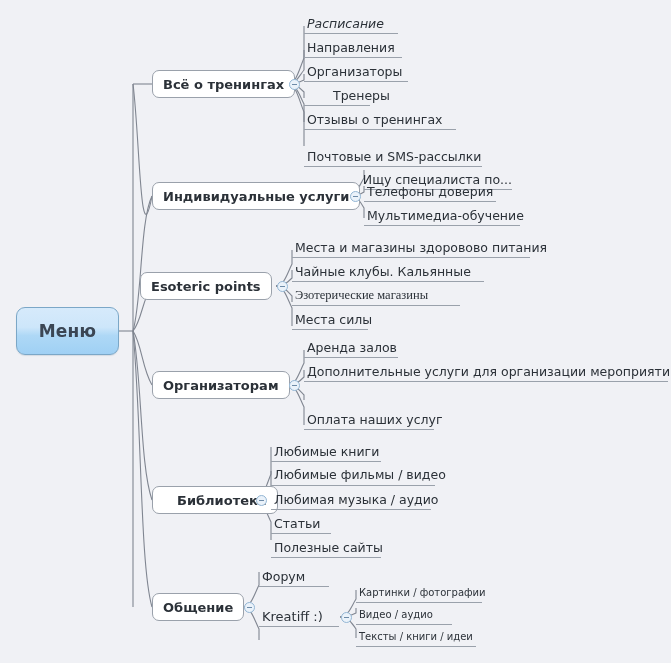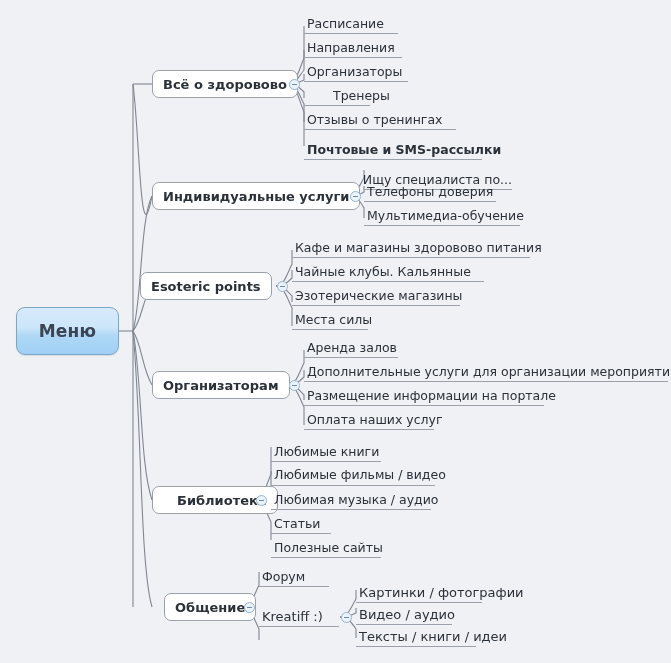--- a/index.html
+++ b/index.html
@@ -88,21 +88,21 @@
     white-space: nowrap;
     padding-left: 3px;
   }
   .leaf-label {
     font-size: 12.5px;
     color: #2b3138;
     line-height: 15px;
     padding-bottom: 2px;
   }
   .leaf.sub .leaf-label {
-    font-size: 13px;
+    font-size: 10px;
   }
   .leaf.kreatiff .leaf-label {
     font-size: 13px;
   }
 
   
   .toggle {
     position: absolute;
     width: 11px;
     height: 11px;
@@ -172,40 +172,40 @@
     <path d="M340,617 C348,617 351,607 356,599 L356,590"></path>
     <path d="M340,617 C348,617 352,615 356,613 L356,608"></path>
     <path d="M340,617 C348,617 352,623 356,629 L356,638"></path>
   </svg>
 
   <div class="root-node">
     <span class="root-label">Меню</span>
   </div>
 
   <div class="branch-node" style="left:152px; top:70px;">
-    <span class="branch-label">Всё о здоровово</span>
+    <span class="branch-label">Всё о тренингах</span>
   </div>
   <div class="toggle" style="left:289px; top:79px;"></div>
 
-  <div class="leaf" style="left:304px; top:13px; width:94px;">
+  <div class="leaf" style="left:304px; top:13px; width:94px;font-style:italic;">
     <span class="leaf-label">Расписание</span>
   </div>
   <div class="leaf" style="left:304px; top:37px; width:98px;">
     <span class="leaf-label">Направления</span>
   </div>
   <div class="leaf" style="left:304px; top:61px; width:104px;">
     <span class="leaf-label">Организаторы</span>
   </div>
   <div class="leaf" style="left:304px; top:85px; width:66px;padding-left:29px;">
     <span class="leaf-label">Тренеры</span>
   </div>
   <div class="leaf" style="left:304px; top:109px; width:152px;">
     <span class="leaf-label">Отзывы о тренингах</span>
   </div>
-  <div class="leaf" style="left:304px; top:139px; width:178px;font-weight:bold;">
+  <div class="leaf" style="left:304px; top:146px; width:178px;">
     <span class="leaf-label">Почтовые и SMS-рассылки</span>
   </div>
 
   <div class="branch-node" style="left:152px; top:182px;">
     <span class="branch-label">Индивидуальные услуги</span>
   </div>
   <div class="toggle" style="left:350px; top:191px;"></div>
 
   <div class="leaf" style="left:364px; top:169px; width:148px;justify-content:flex-end;">
     <span class="leaf-label">Ищу специалиста по...</span>
@@ -216,46 +216,43 @@
   <div class="leaf" style="left:364px; top:205px; width:156px;">
     <span class="leaf-label">Мультимедиа-обучение</span>
   </div>
 
   <div class="branch-node" style="left:140px; top:272px;">
     <span class="branch-label">Esoteric points</span>
   </div>
   <div class="toggle" style="left:277px; top:281px;"></div>
 
   <div class="leaf" style="left:292px; top:237px; width:238px;">
-    <span class="leaf-label">Кафе и магазины здоровово питания</span>
+    <span class="leaf-label">Места и магазины здоровово питания</span>
   </div>
   <div class="leaf" style="left:292px; top:261px; width:192px;">
     <span class="leaf-label">Чайные клубы. Кальянные</span>
   </div>
-  <div class="leaf" style="left:292px; top:285px; width:168px;">
+  <div class="leaf" style="left:292px; top:285px; width:168px;font-family:Liberation Serif, serif;">
     <span class="leaf-label">Эзотерические магазины</span>
   </div>
   <div class="leaf" style="left:292px; top:309px; width:76px;">
     <span class="leaf-label">Места силы</span>
   </div>
 
   <div class="branch-node" style="left:152px; top:371px;">
     <span class="branch-label">Организаторам</span>
   </div>
   <div class="toggle" style="left:289px; top:380px;"></div>
 
   <div class="leaf" style="left:304px; top:337px; width:94px;">
     <span class="leaf-label">Аренда залов</span>
   </div>
   <div class="leaf" style="left:304px; top:361px; width:364px;">
     <span class="leaf-label">Дополнительные услуги для организации мероприятий</span>
   </div>
-  <div class="leaf" style="left:304px; top:385px; width:240px;">
-    <span class="leaf-label">Размещение информации на портале</span>
-  </div>
   <div class="leaf" style="left:304px; top:409px; width:130px;">
     <span class="leaf-label">Оплата наших услуг</span>
   </div>
 
   <div class="branch-node" style="left:152px; top:486px;padding-left:24px;">
     <span class="branch-label">Библиотека</span>
   </div>
   <div class="toggle" style="left:256px; top:495px;"></div>
 
   <div class="leaf" style="left:271px; top:441px; width:110px;">
@@ -267,21 +264,21 @@
   <div class="leaf" style="left:271px; top:489px; width:160px;">
     <span class="leaf-label">Любимая музыка / аудио</span>
   </div>
   <div class="leaf" style="left:271px; top:513px; width:60px;">
     <span class="leaf-label">Статьи</span>
   </div>
   <div class="leaf" style="left:271px; top:537px; width:110px;">
     <span class="leaf-label">Полезные сайты</span>
   </div>
 
-  <div class="branch-node" style="left:164px; top:593px;justify-content:flex-end;">
+  <div class="branch-node" style="left:152px; top:593px;justify-content:flex-end;">
     <span class="branch-label">Общение</span>
   </div>
   <div class="toggle" style="left:244px; top:602px;"></div>
 
   <div class="leaf" style="left:259px; top:566px; width:70px;">
     <span class="leaf-label">Форум</span>
   </div>
   <div class="leaf kreatiff" style="left:259px; top:606px; width:80px;">
     <span class="leaf-label">Kreatiff :)</span>
   </div>

